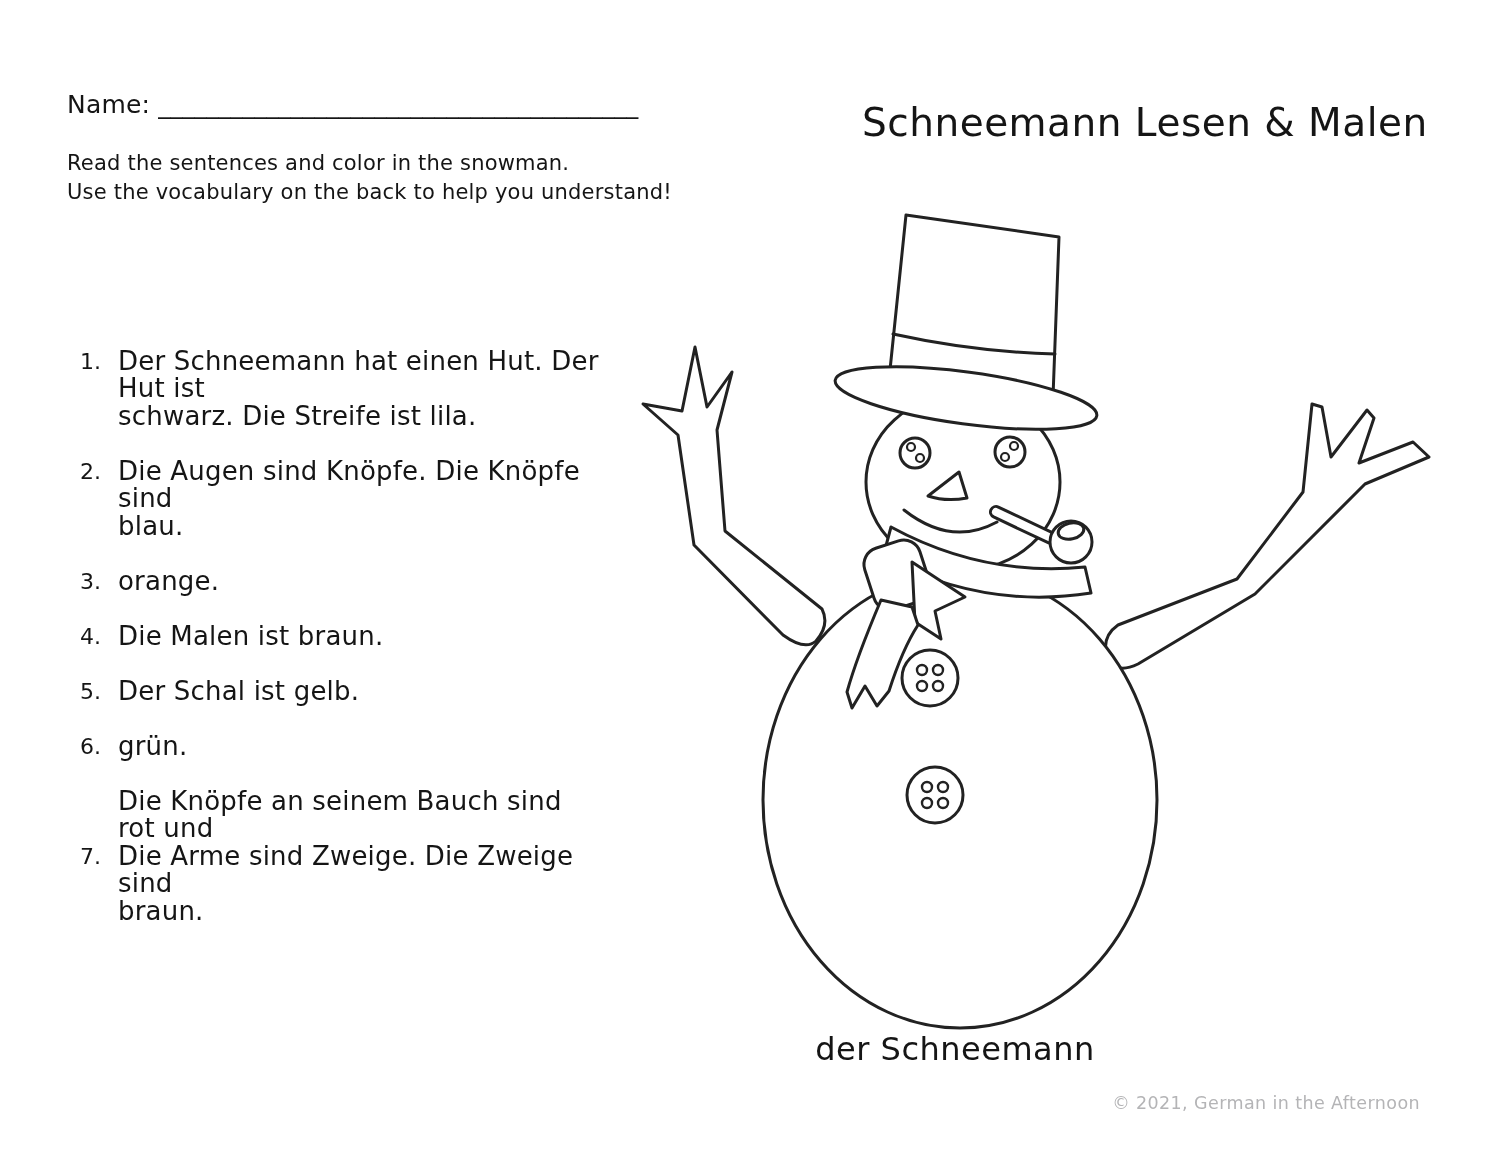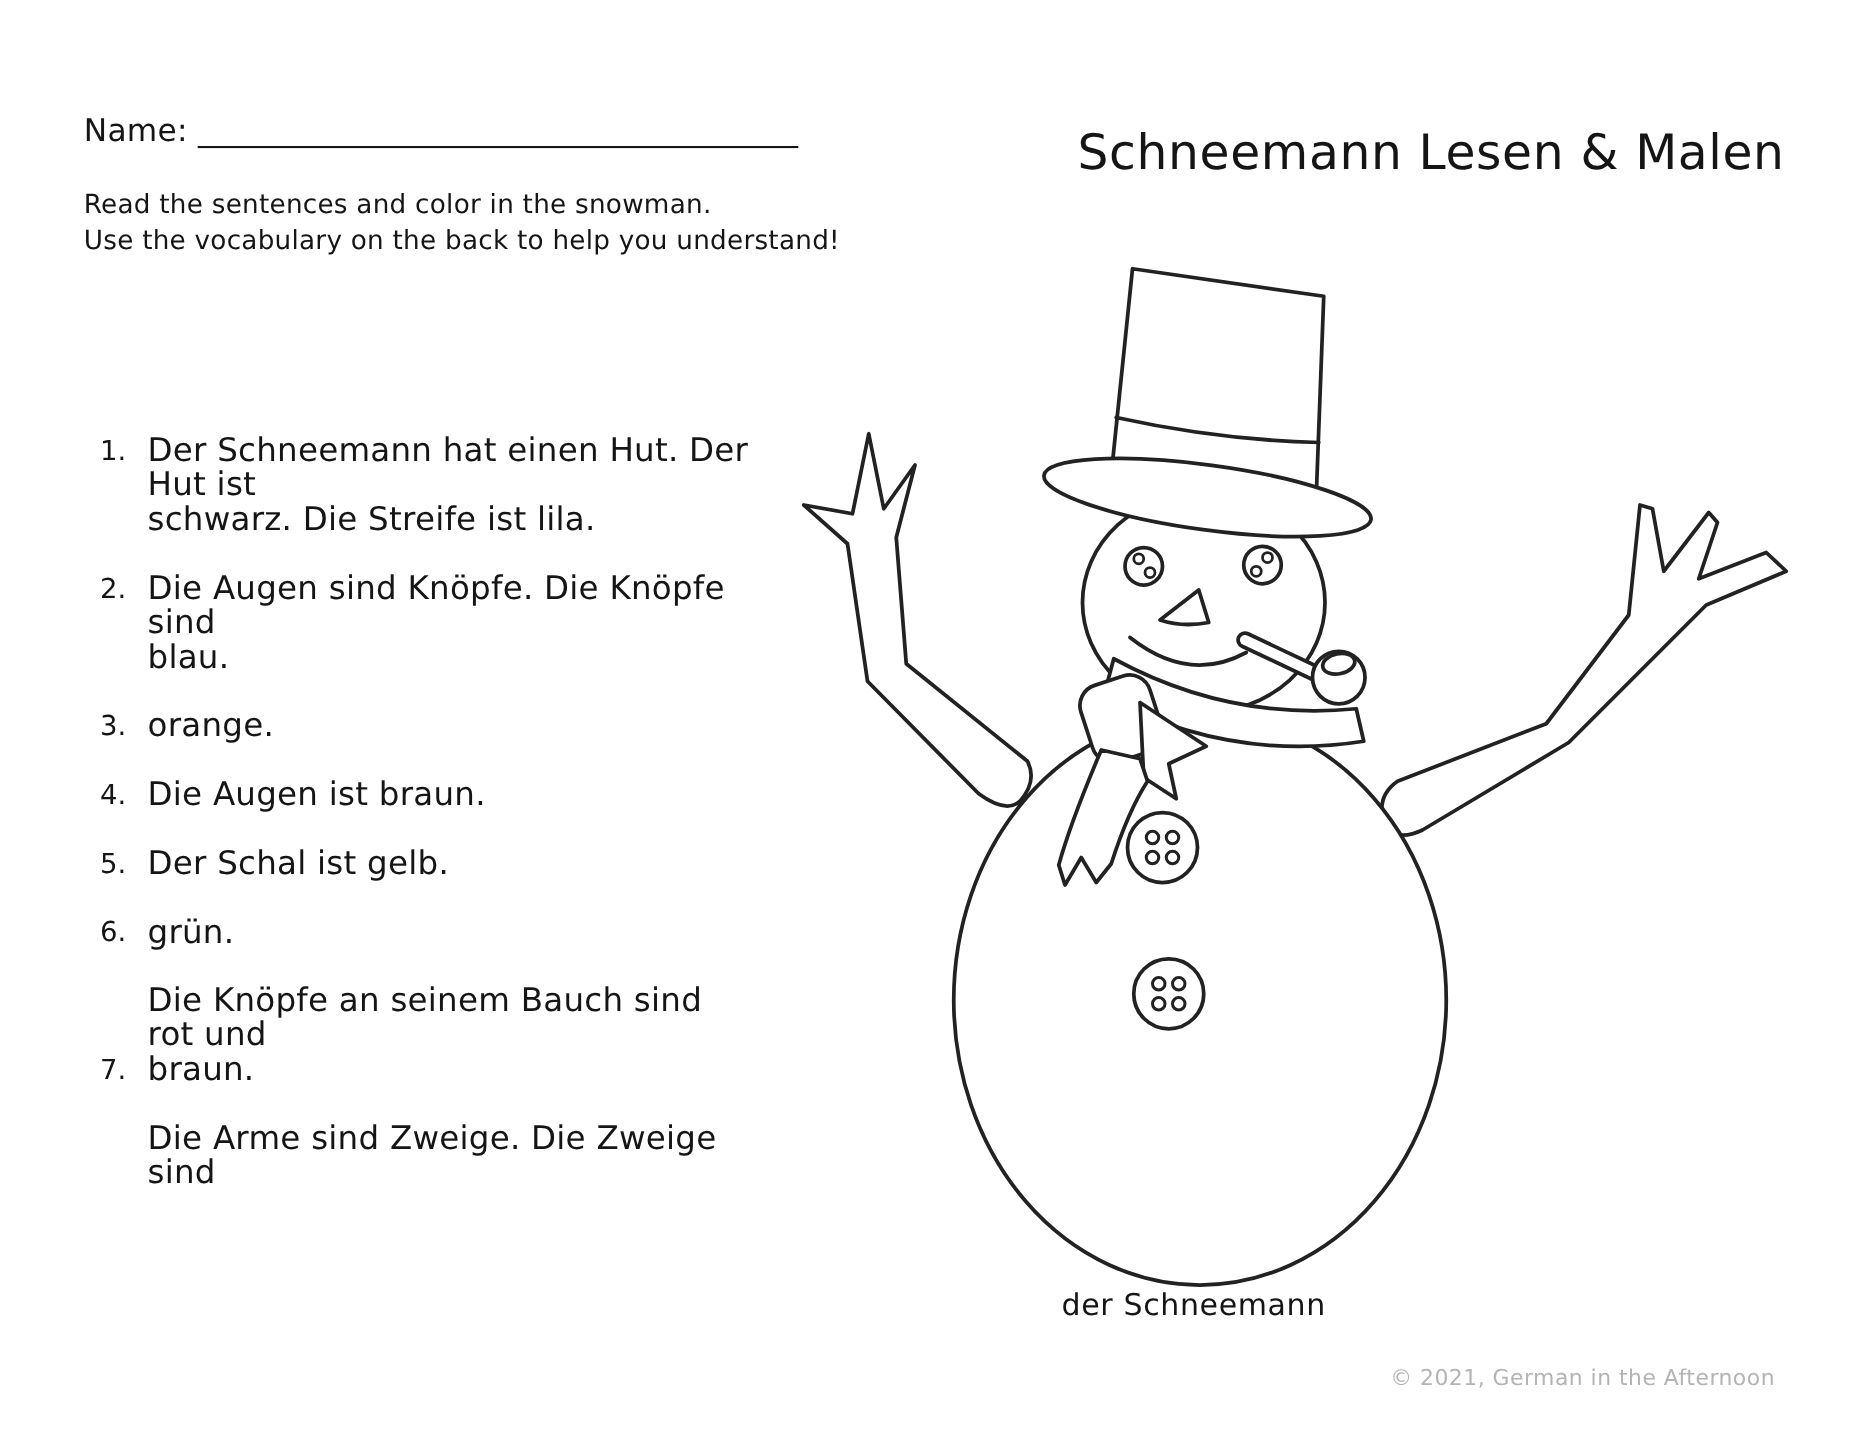--- a/index.html
+++ b/index.html
@@ -26,21 +26,21 @@
   }
   .sentence-list{ position:absolute; left:80px; top:348px; width:520px; }
   .s-row{ display:flex; }
   .s-num{ width:38px; flex:0 0 38px; font-size:22px; line-height:27px; height:55px; }
   .s-body{ flex:1; }
   .s-line{ font-size:26px; line-height:27px; height:55px; letter-spacing:.2px; }
   .snowman{ position:absolute; left:615px; top:195px; width:830px; height:850px; }
   .snowman *{ vector-effect:none; }
   .caption{
     position:absolute; left:605px; top:1030px; width:700px; text-align:center;
-    font-size:24px; letter-spacing:.5px;
+    font-size:32px; letter-spacing:.5px;
   }
   .footer{
     position:absolute; right:79px; top:1093px; font-size:17.5px; color:var(--footer);
     letter-spacing:.4px; white-space:nowrap;
   }
 </style>
 </head>
 <body>
 
 <div class="name-row">
@@ -72,41 +72,41 @@
     </div>
     <div class="s-row">
       <div class="s-num">3.</div>
       <div class="s-body">
         <div class="s-line">orange.</div>
       </div>
     </div>
     <div class="s-row">
       <div class="s-num">4.</div>
       <div class="s-body">
-        <div class="s-line">Die Augen ist braun.</div>
+        <div class="s-line">Die Malen ist braun.</div>
       </div>
     </div>
     <div class="s-row">
       <div class="s-num">5.</div>
       <div class="s-body">
         <div class="s-line">Der Schal ist gelb.</div>
       </div>
     </div>
     <div class="s-row">
       <div class="s-num">6.</div>
       <div class="s-body">
         <div class="s-line">grün.</div>
         <div class="s-line">Die Knöpfe an seinem Bauch sind rot und</div>
       </div>
     </div>
     <div class="s-row">
       <div class="s-num">7.</div>
       <div class="s-body">
+        <div class="s-line">Die Arme sind Zweige. Die Zweige sind</div>
         <div class="s-line">braun.</div>
-        <div class="s-line">Die Arme sind Zweige. Die Zweige sind</div>
       </div>
     </div>
   </div>
 
 <svg class="snowman" viewBox="0 0 830 850" fill="none" stroke="#222222" stroke-width="3" stroke-linejoin="round" stroke-linecap="round">
 
   <path fill="#ffffff" d="M 207,414 L 110,336 L 102,235 L 117,177 L 92,212 L 80,152 L 67,216 L 28,209
            L 63,240 L 79,350 L 168,440 Q 190,456 201,446 Q 215,430 207,414 Z"></path>
 
   <path fill="#ffffff" d="M 503,430 L 622,384 L 688,297 L 697,209 L 707,212 L 716,262 L 752,215 L 759,223

